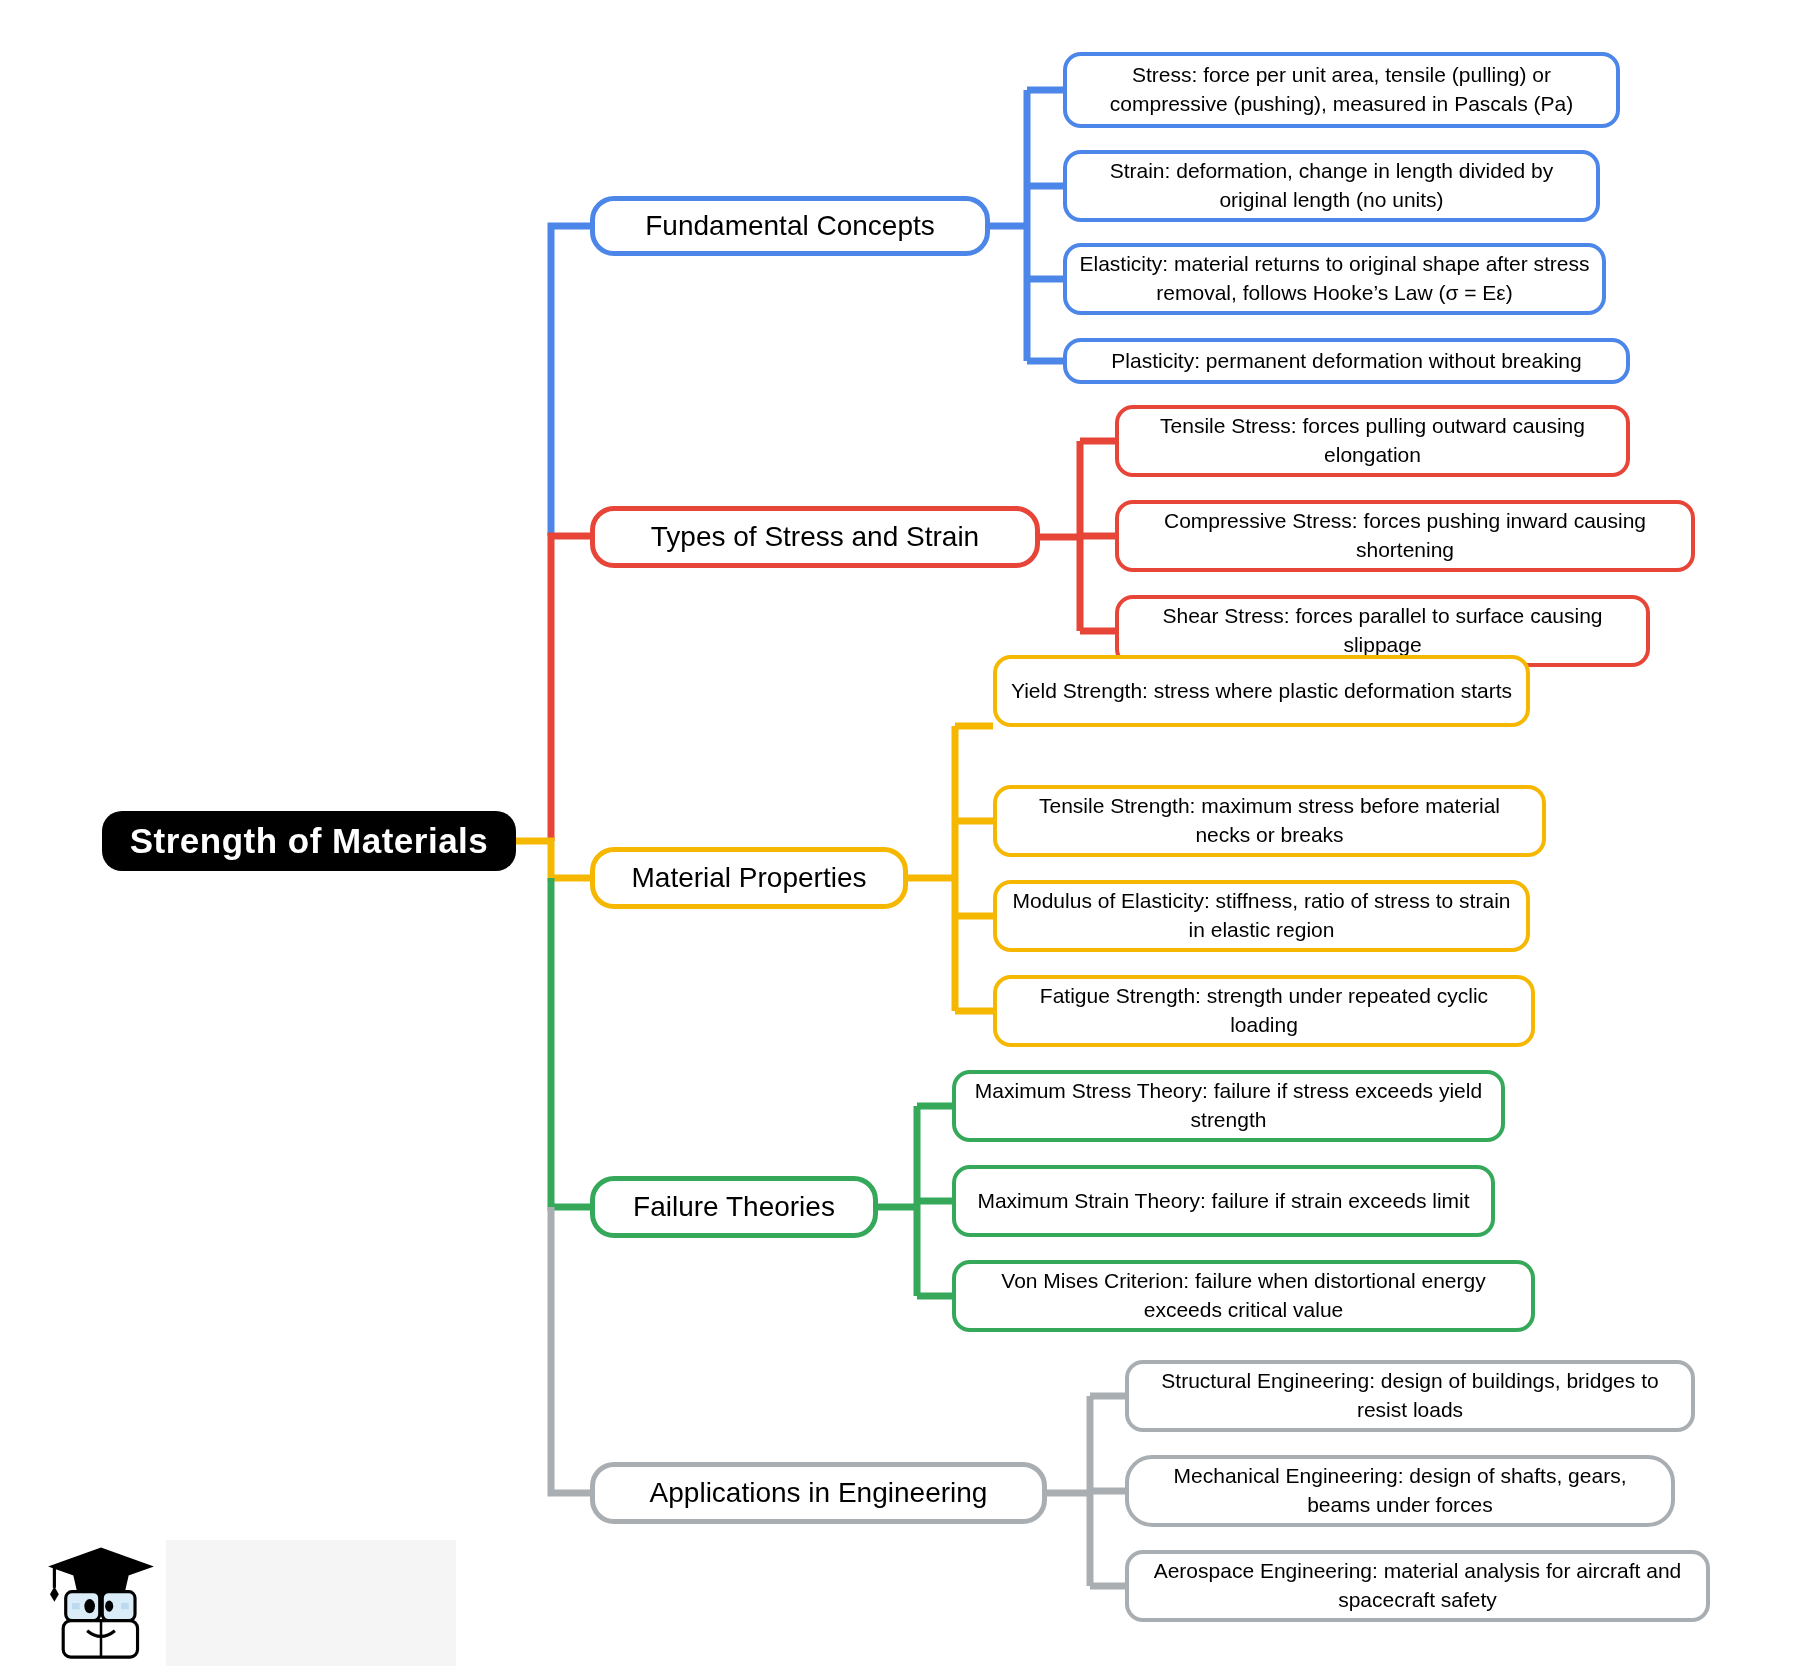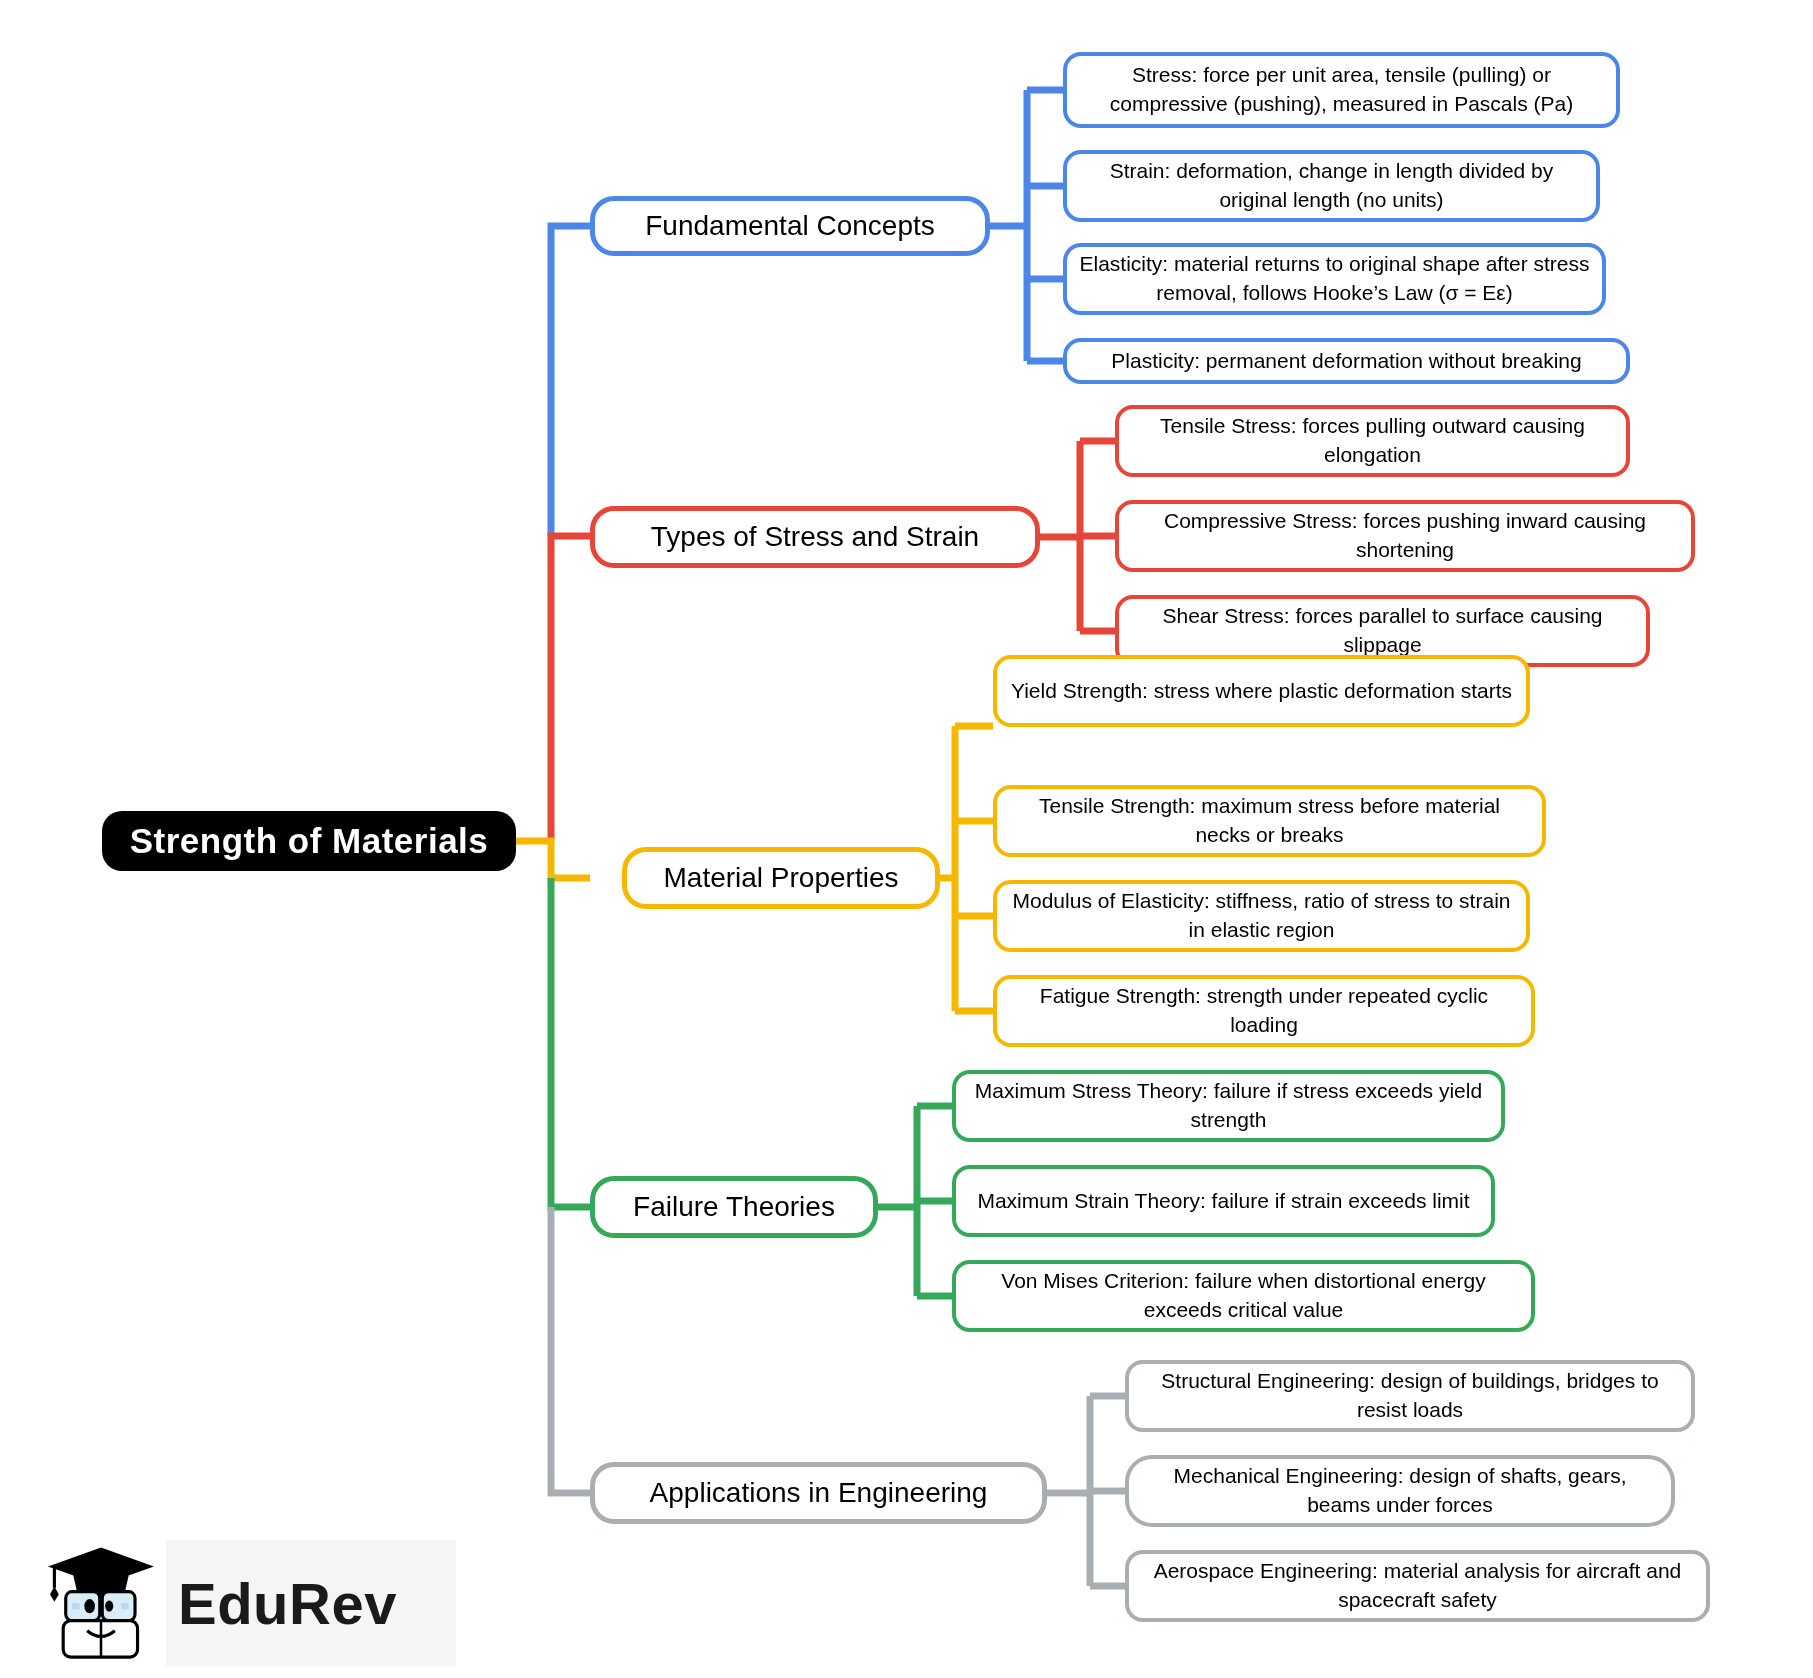--- a/index.html
+++ b/index.html
@@ -27,21 +27,21 @@
   .branch{border:5px solid;border-radius:24px;font-size:28px;padding:4px 8px;}
   .leaf{border:4px solid;border-radius:18px;font-size:21px;line-height:1.36;padding:4px 12px;}
   .c-blue{border-color:var(--blue);} .c-red{border-color:var(--red);}
   .c-yellow{border-color:var(--yellow);} .c-green{border-color:var(--green);}
   .c-gray{border-color:var(--gray);}
 
   
   .root-node{left:102px;top:811px;width:414px;height:60px;}
   .b1{left:590px;top:196px;width:400px;height:60px;}
   .b2{left:590px;top:506px;width:450px;height:62px;}
-  .b3{left:622px;top:847px;width:318px;height:62px;}
+  .b3{left:590px;top:847px;width:318px;height:62px;}
   .b4{left:590px;top:1176px;width:288px;height:62px;}
   .b5{left:590px;top:1462px;width:457px;height:62px;}
 
   .b1l1{left:1063px;top:52px;width:557px;height:76px;}
   .b1l2{left:1063px;top:150px;width:537px;height:72px;}
   .b1l3{left:1063px;top:243px;width:543px;height:72px;}
   .b1l4{left:1063px;top:338px;width:567px;height:46px;}
 
   .b2l1{left:1115px;top:405px;width:515px;height:72px;}
   .b2l2{left:1115px;top:500px;width:580px;height:72px;}
@@ -122,16 +122,15 @@
       <rect x="51" y="41" width="26" height="23" rx="5" fill="#d9ecf8" stroke="#000" stroke-width="2.5"></rect>
       <ellipse cx="41" cy="52.5" rx="4.2" ry="5.6" fill="#000"></ellipse>
       <ellipse cx="56.5" cy="52.5" rx="3.2" ry="4.4" fill="#000"></ellipse>
       <rect x="27" y="50" width="6" height="5" fill="#bcd9ee"></rect>
       <rect x="66" y="50" width="6" height="5" fill="#bcd9ee"></rect>
 
       <path d="M26 64 h47 a6 6 0 0 1 6 6 v17 a6 6 0 0 1 -6 6 h-47 a6 6 0 0 1 -6 -6 v-17 a6 6 0 0 1 6 -6 z" fill="#fff" stroke="#000" stroke-width="2.5"></path>
       <path d="M50 64 L50 93" stroke="#000" stroke-width="2"></path>
       <path d="M39 72 Q50 81 61 72" stroke="#000" stroke-width="2.5" fill="none"></path>
     </svg>
-    <div class="logo-word">EduRev</div>
   </div>
 
 </div>
 
 </body></html>

